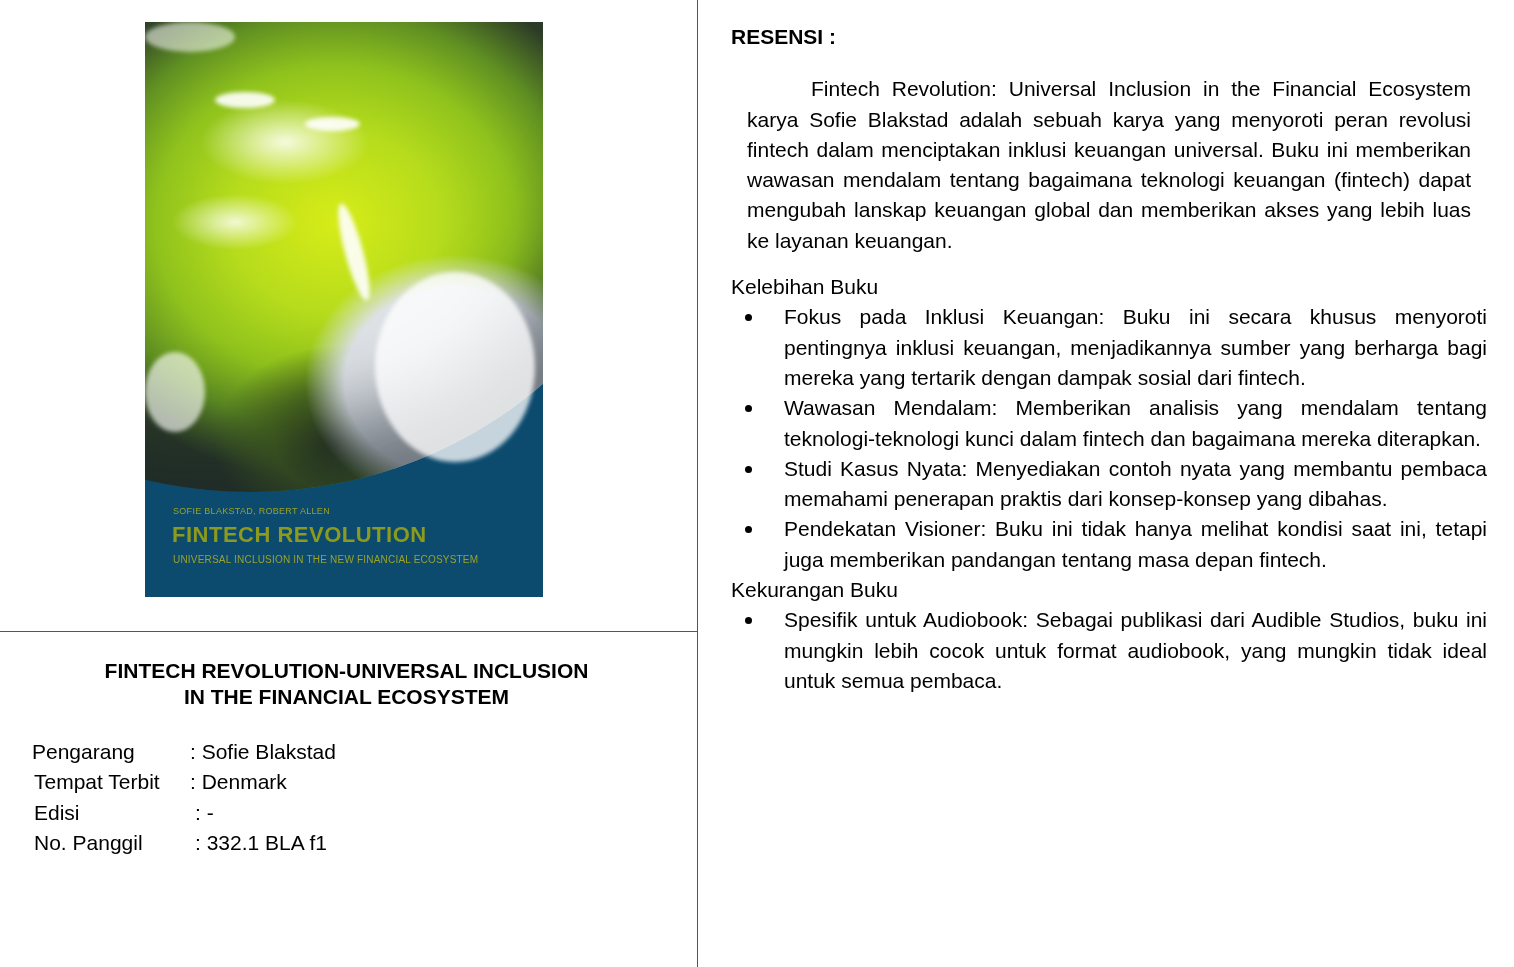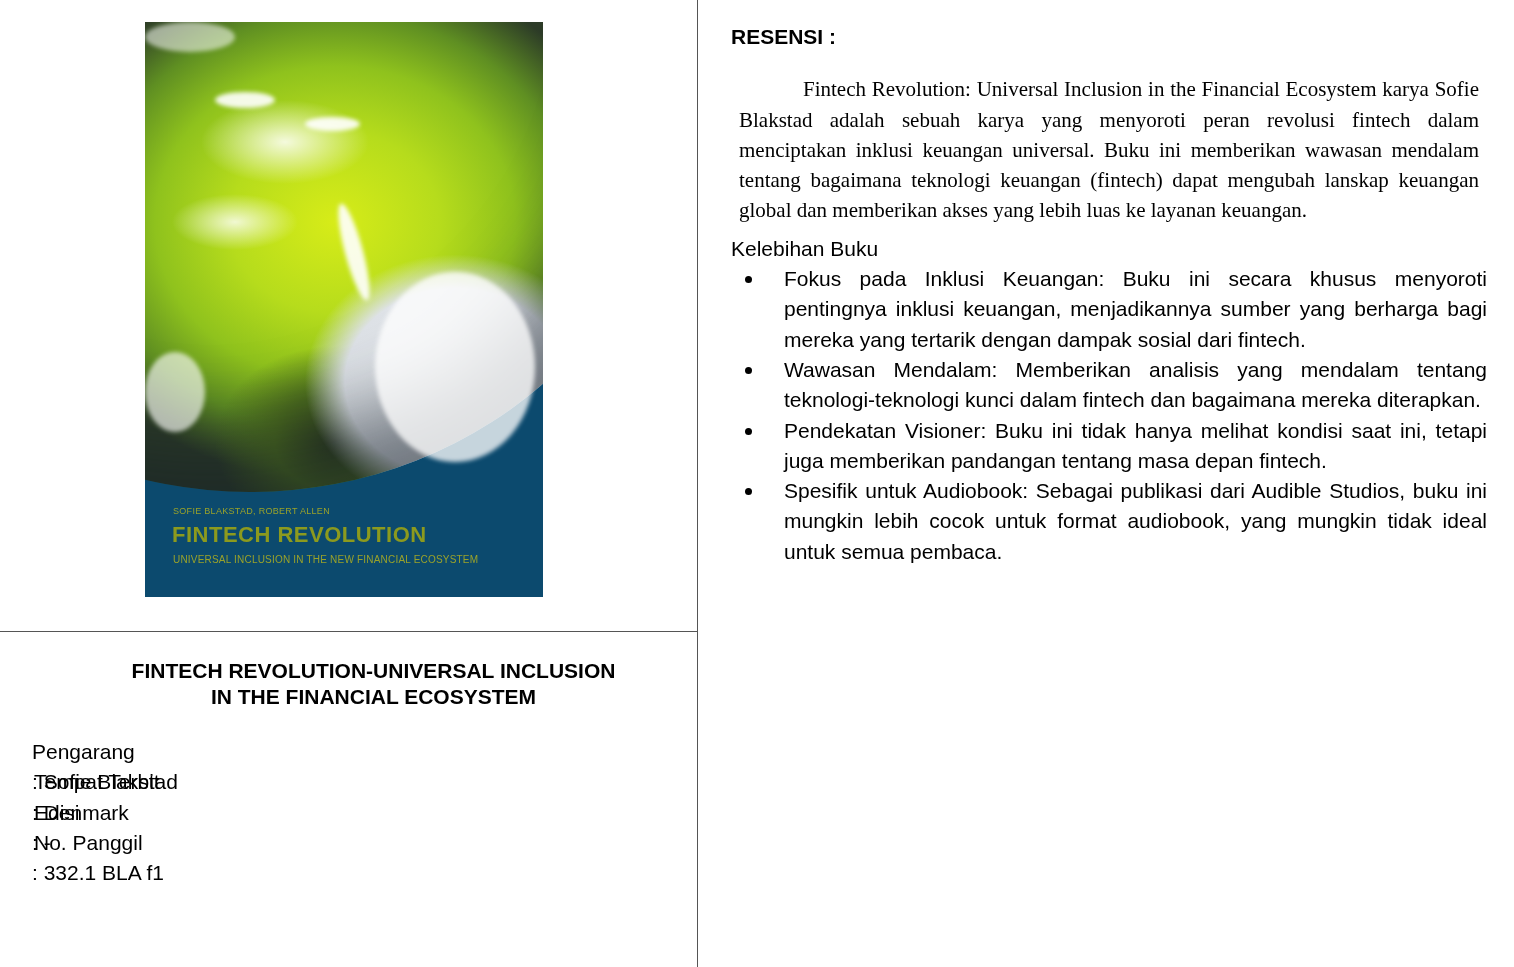--- a/index.html
+++ b/index.html
@@ -20,30 +20,30 @@
       radial-gradient(ellipse 300px 260px at 520px 560px, #d7ec18 0%, #b6dc1c 35%, #8fc21d 60%, #5f8f22 80%, #2c3b27 100%);
     box-shadow: inset -40px -50px 80px rgba(20,30,40,0.55);
   }
   .cloud { position:absolute; background:rgba(255,255,255,0.9); border-radius:50%; filter:blur(2px); }
   .cover-authors { position:absolute; left:28px; top:484px; font-size:9px; letter-spacing:0.3px; color:#9aa22a; }
   .cover-title { position:absolute; left:27px; top:500px; font-size:22px; font-weight:bold; letter-spacing:0.5px; color:#8c9a1e; }
   .cover-sub { position:absolute; left:28px; top:532px; font-size:10px; letter-spacing:0.2px; color:#9aa22a; }
 
   
   .book-title { position:absolute; left:0; top:658px; width:693px; text-align:center;
-    font-weight:bold; font-size:21px; line-height:26px;margin-left:27px; }
+    font-weight:bold; font-size:21px; line-height:26px; }
   .meta { position:absolute; left:32px; top:737px; font-size:21px; line-height:30.3px; }
-  .meta-row { display:flex; height:30.3px;flex-direction:column; }
+  .meta-row { display:flex; height:30.3px; }
   .meta-label { width:158px; white-space:nowrap; }
   .meta-value { white-space:nowrap; }
 
   
   .review { position:absolute; left:731px; top:22px; width:756px; font-size:21px; line-height:30.3px; }
   .review-heading { font-weight:bold; margin-bottom:22px; }
-  .review-intro { text-align:justify; text-indent:64px; margin:8px;font-family:Liberation Serif, serif; }
+  .review-intro { text-align:justify; text-indent:64px; margin:16px; }
   .section-label { margin:0; }
   .bullets { list-style:none; margin:0; padding:0; }
   .bullets li { position:relative; padding-left:53px; text-align:justify; }
   .bullet-dot { position:absolute; left:14px; top:12px; width:7px; height:7px; border-radius:50%; background:#000; }
 </style>
 </head>
 <body>
 
 <div class="vline"></div>
 <div class="hline"></div>
@@ -87,18 +87,20 @@
   </div>
 </div>
 
 <div class="review">
   <div class="review-heading">RESENSI :</div>
   <p class="review-intro">Fintech Revolution: Universal Inclusion in the Financial Ecosystem karya Sofie Blakstad adalah sebuah karya yang menyoroti peran revolusi fintech dalam menciptakan inklusi keuangan universal. Buku ini memberikan wawasan mendalam tentang bagaimana teknologi keuangan (fintech) dapat mengubah lanskap keuangan global dan memberikan akses yang lebih luas ke layanan keuangan.</p>
   <p class="section-label">Kelebihan Buku</p>
   <ul class="bullets">
     <li><span class="bullet-dot"></span><span>Fokus pada Inklusi Keuangan: Buku ini secara khusus menyoroti pentingnya inklusi keuangan, menjadikannya sumber yang berharga bagi mereka yang tertarik dengan dampak sosial dari fintech.</span></li>
     <li><span class="bullet-dot"></span><span>Wawasan Mendalam: Memberikan analisis yang mendalam tentang teknologi-teknologi kunci dalam fintech dan bagaimana mereka diterapkan.</span></li>
+    <li><span class="bullet-dot"></span><span>Studi Kasus Nyata: Menyediakan contoh nyata yang membantu pembaca memahami penerapan praktis dari konsep-konsep yang dibahas.</span></li>
     <li><span class="bullet-dot"></span><span>Pendekatan Visioner: Buku ini tidak hanya melihat kondisi saat ini, tetapi juga memberikan pandangan tentang masa depan fintech.</span></li>
   </ul>
+  <p class="section-label">Kekurangan Buku</p>
   <ul class="bullets">
     <li><span class="bullet-dot"></span><span>Spesifik untuk Audiobook: Sebagai publikasi dari Audible Studios, buku ini mungkin lebih cocok untuk format audiobook, yang mungkin tidak ideal untuk semua pembaca.</span></li>
   </ul>
 </div>
 
 </body></html>

